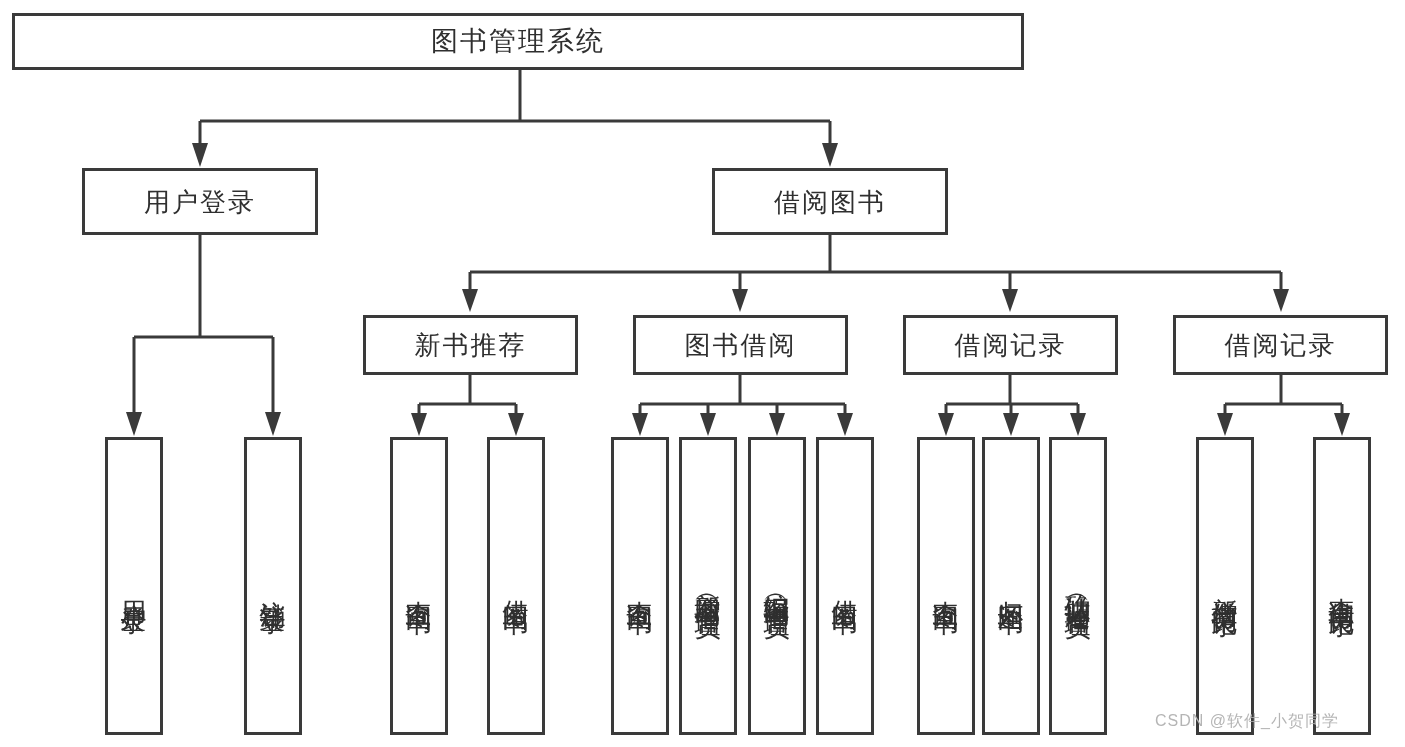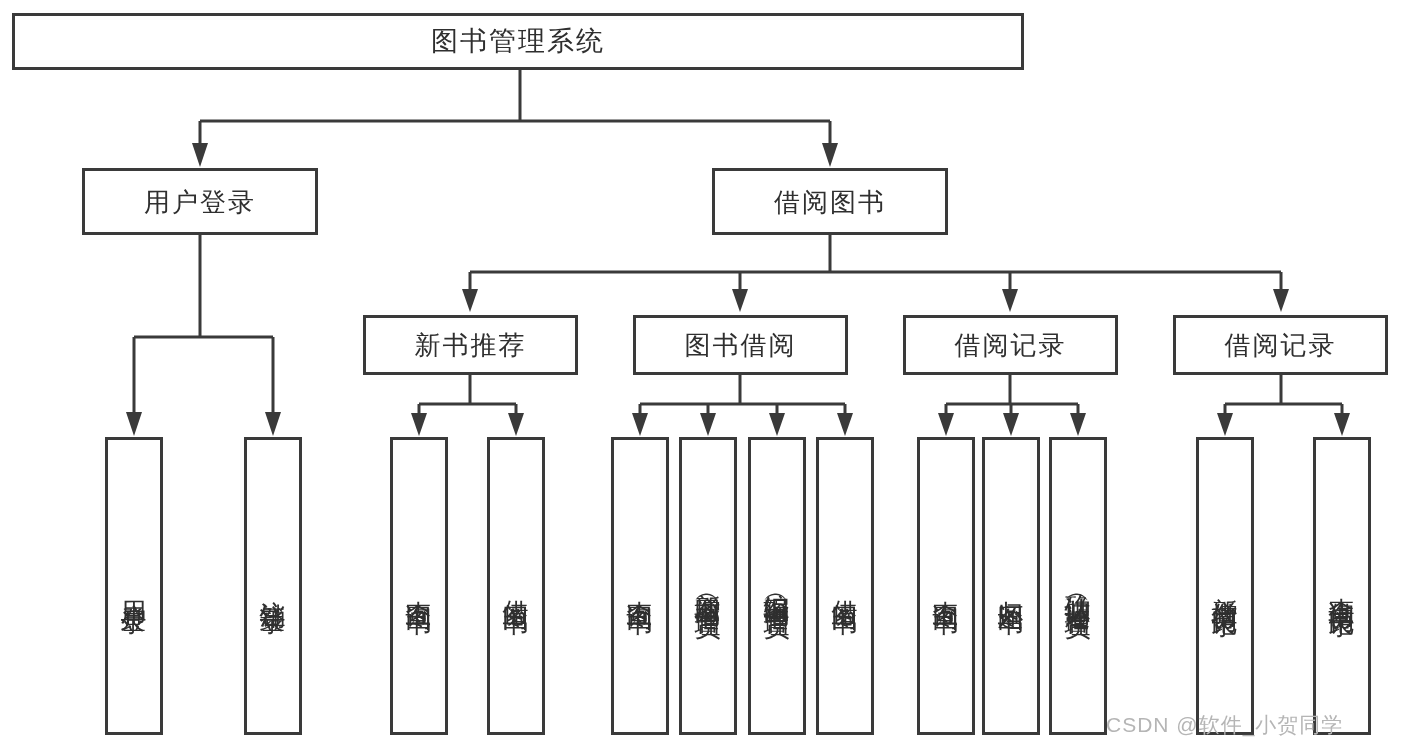--- a/index.html
+++ b/index.html
@@ -38,22 +38,22 @@
     writing-mode:vertical-rl;
     text-orientation:mixed;
     font-size:26px;
     letter-spacing:3px;
     line-height:1;
   }
   .leaf{left:0;top:437px;width:58px;height:298px;}
   .section{top:315px;width:215px;height:60px;}
   .watermark{
     position:absolute;
-    left:1106px;top:711px;
-    font-size:21px;
+    left:1155px;top:711px;
+    font-size:16px;
     letter-spacing:1px;
     color:var(--watermark);
     white-space:nowrap;
     z-index:5;
   }
 </style>
 </head>
 <body>
 
 <div class="canvas">

